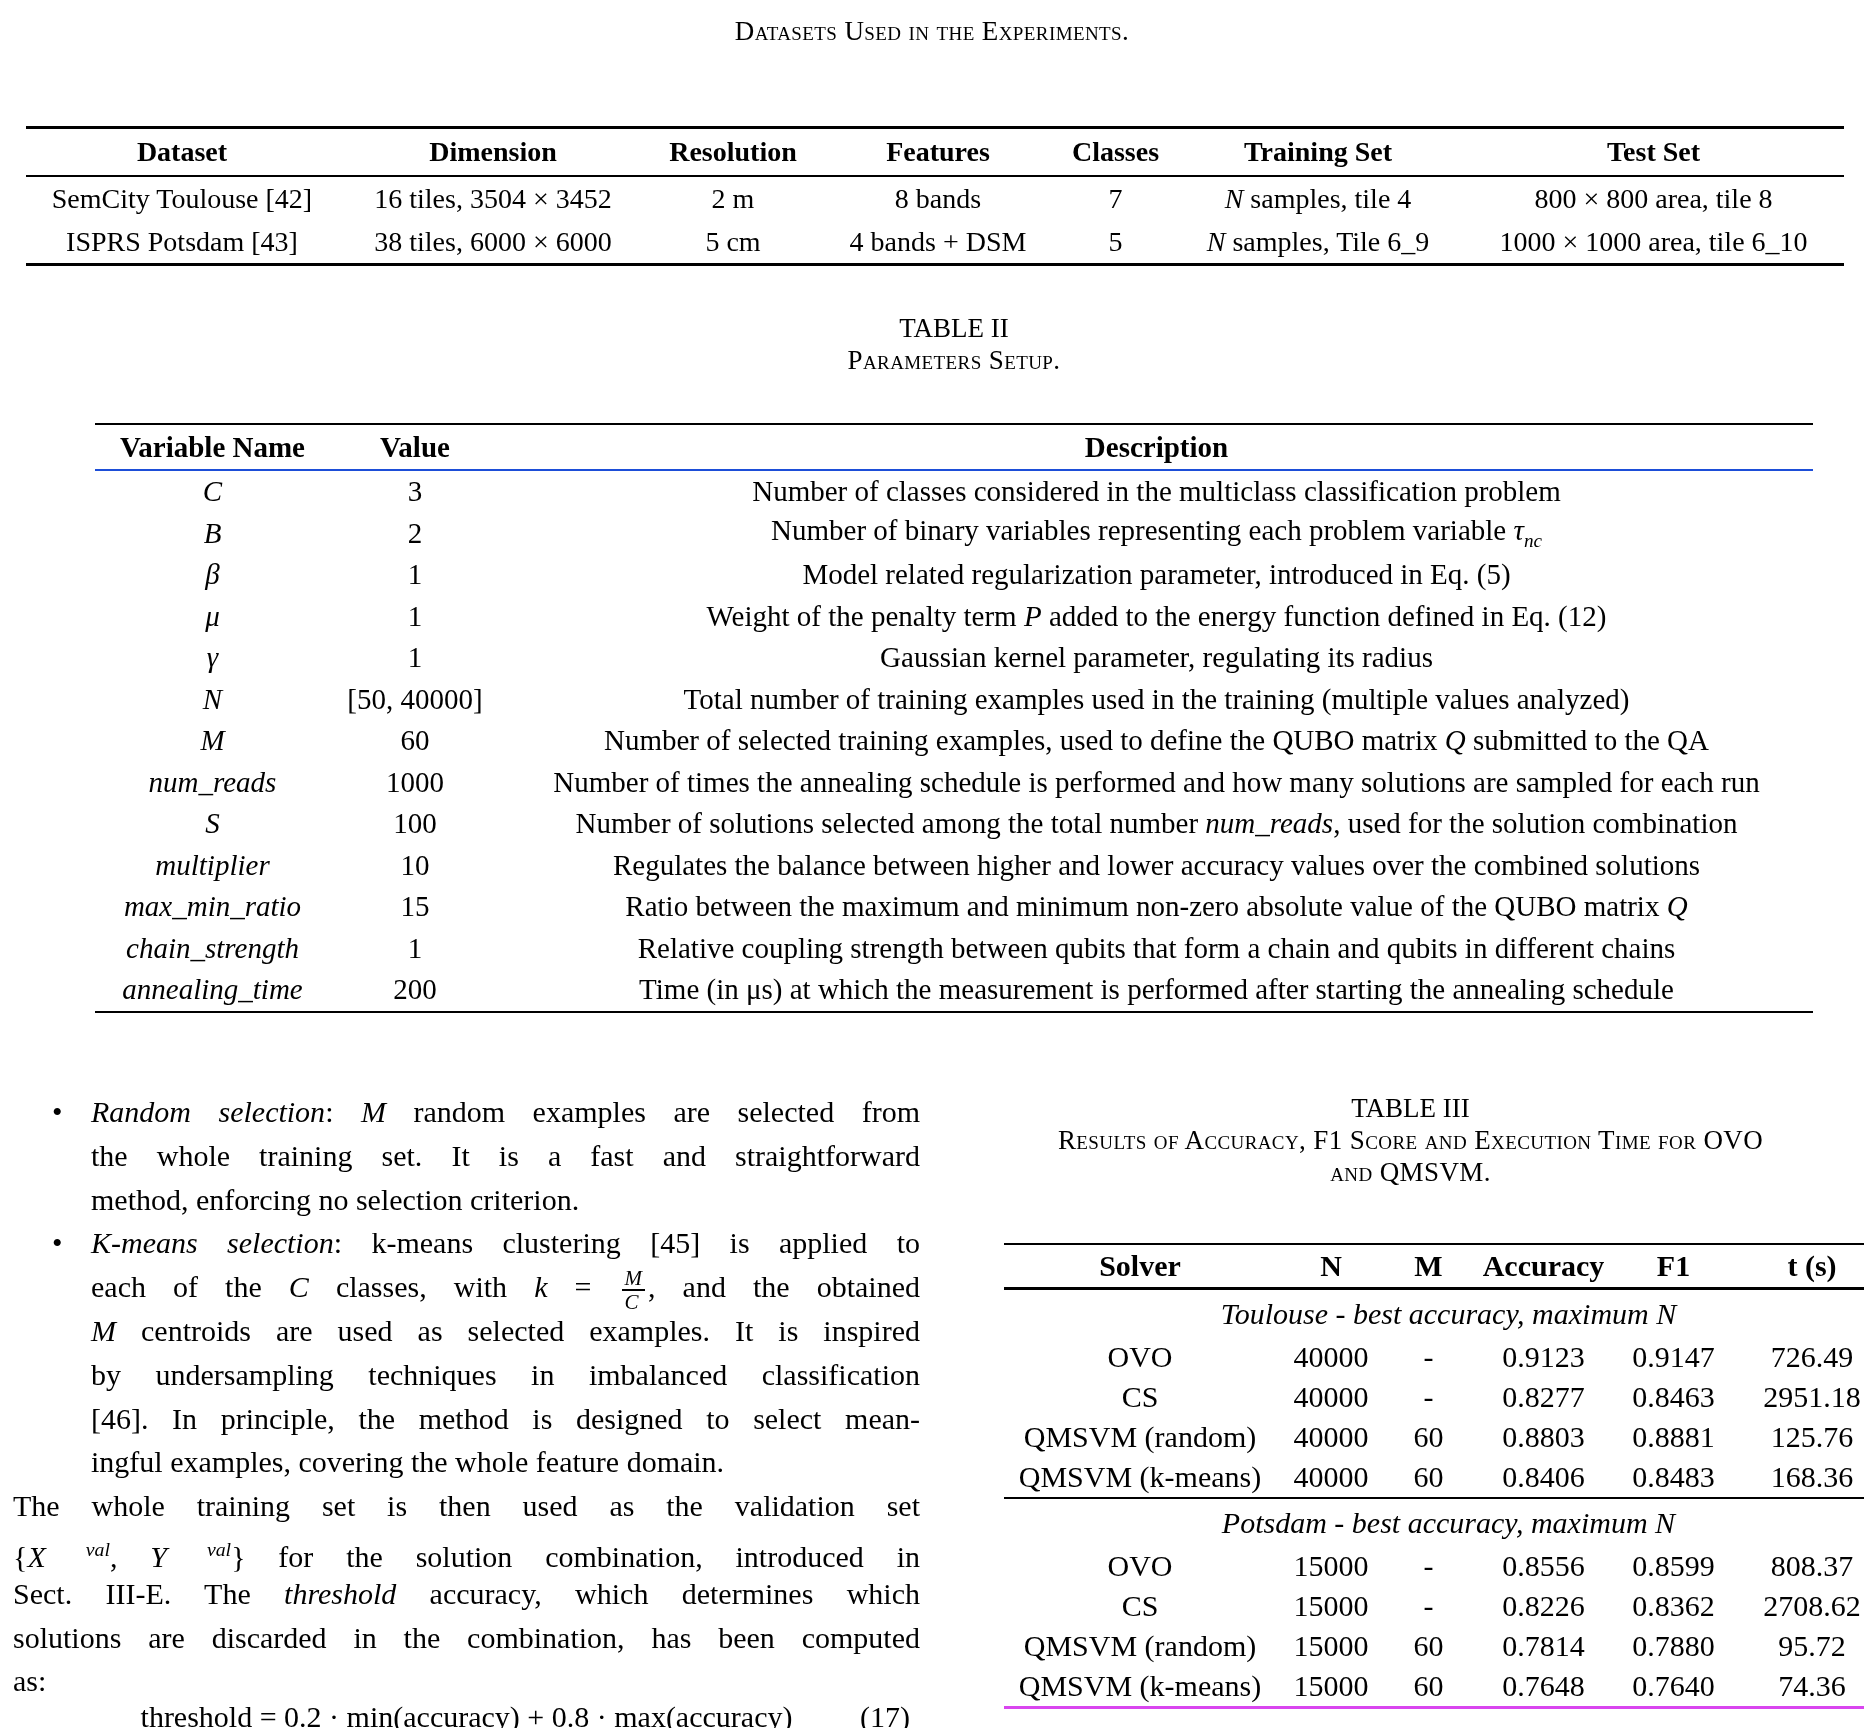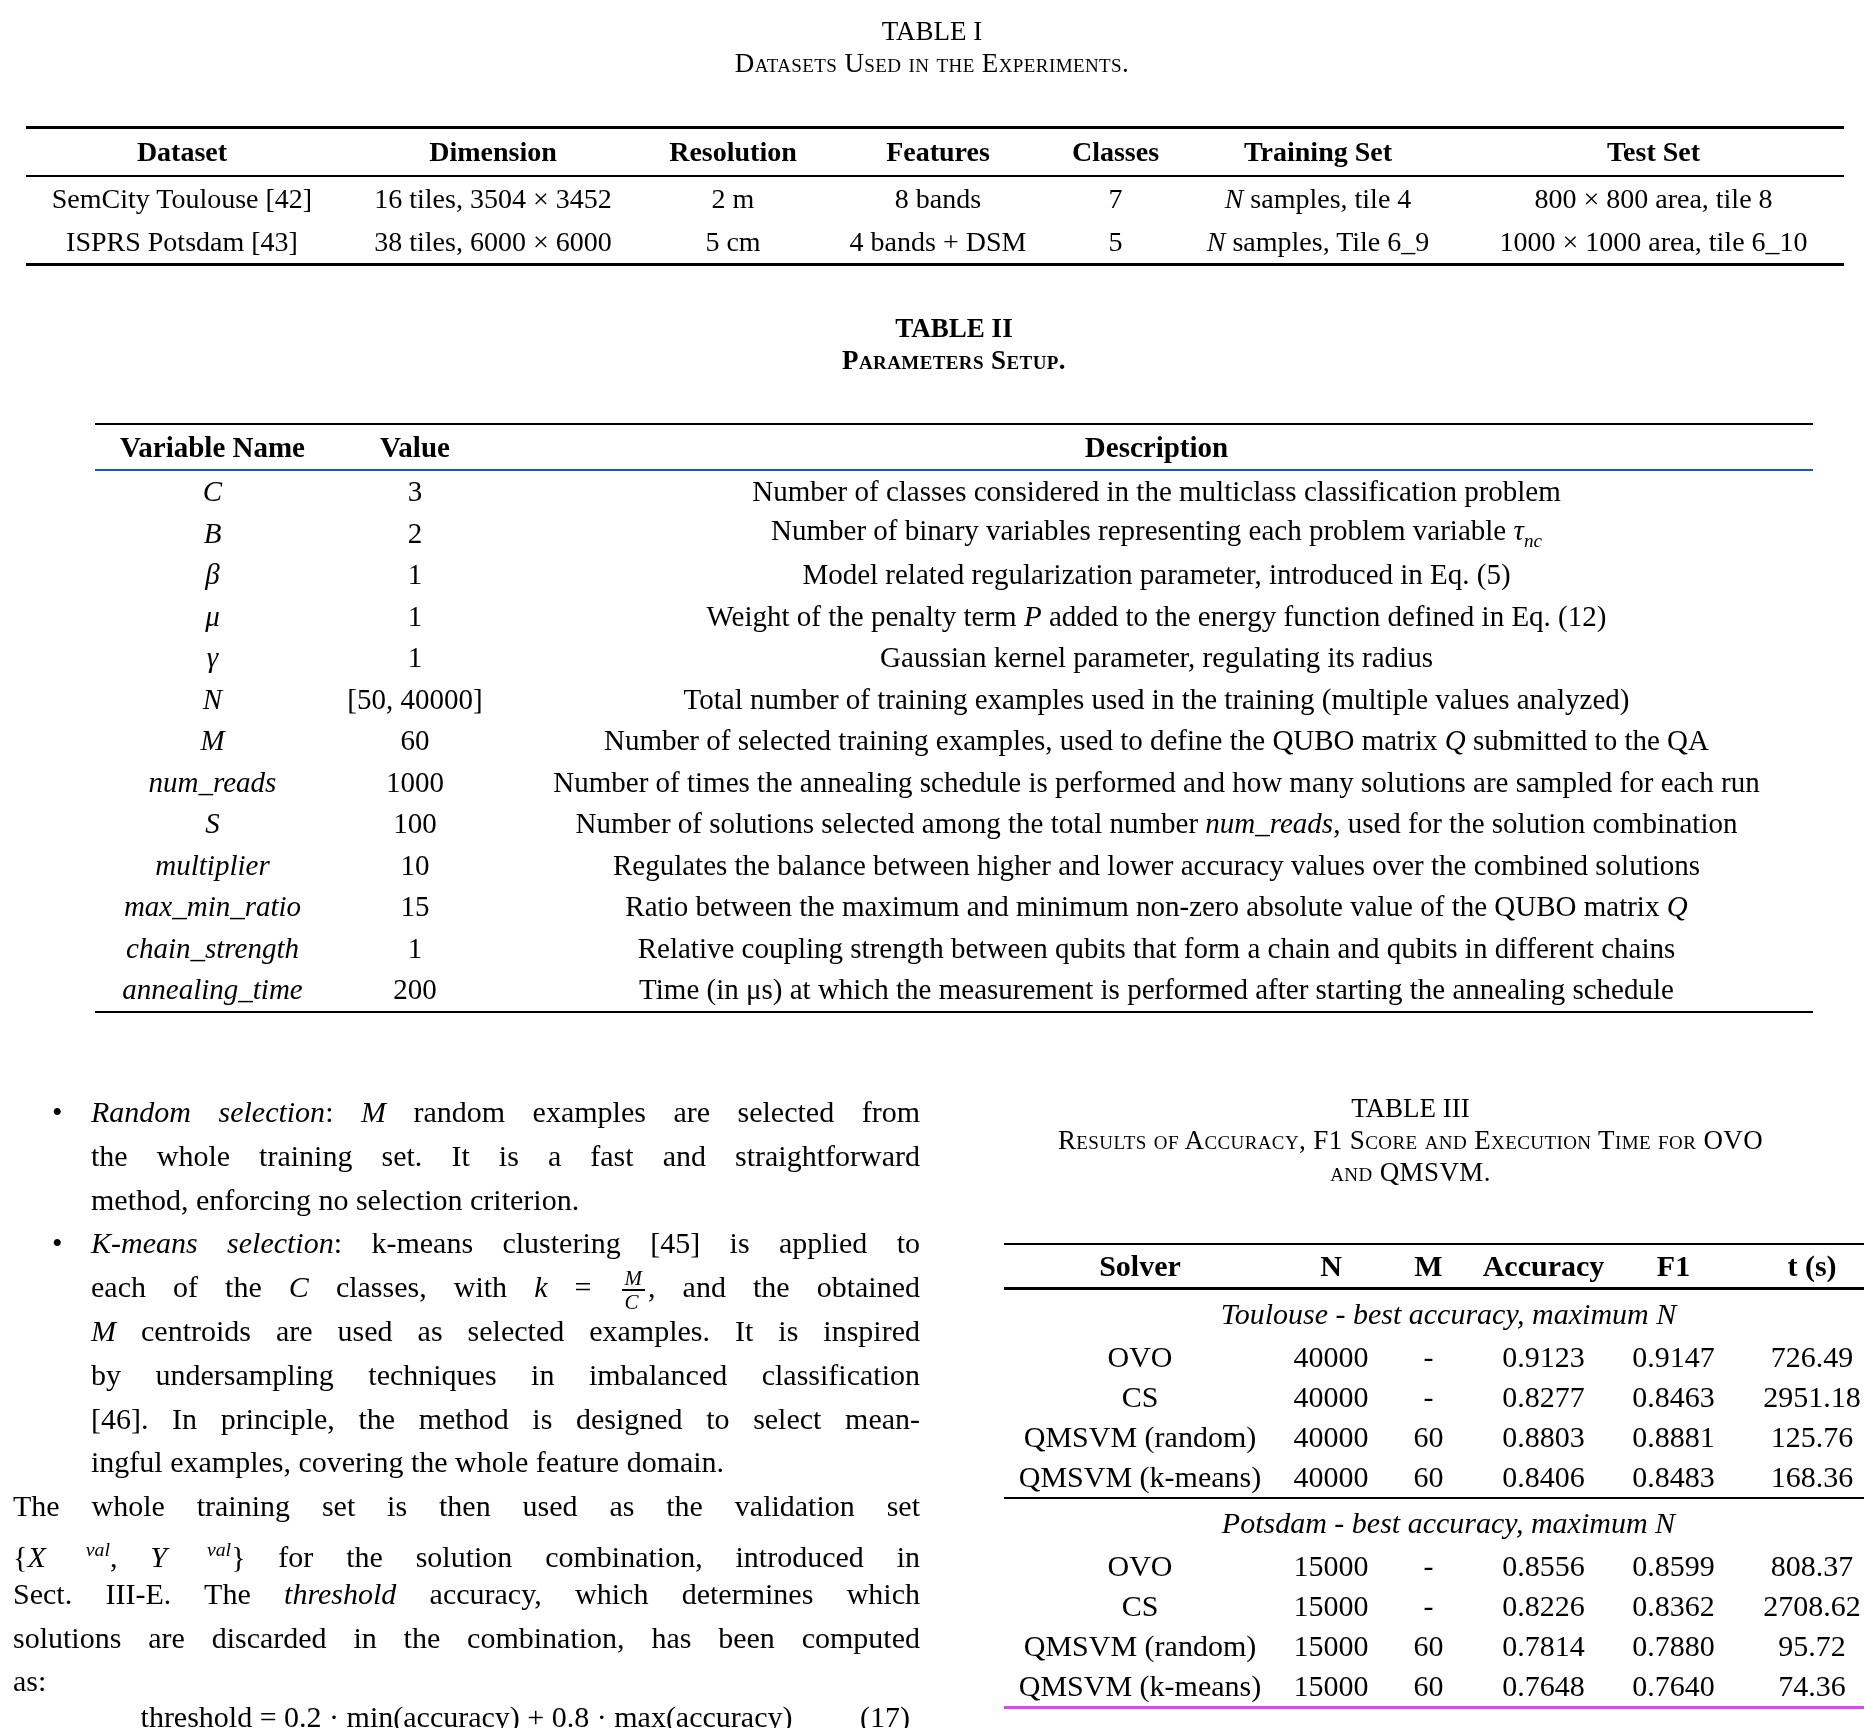--- a/index.html
+++ b/index.html
@@ -37,28 +37,27 @@
   .it{font-style:italic;}
   sup{font-size:0.66em;margin-left:40px;}
   sub{font-size:0.66em;}
   .frac{display:inline-block;vertical-align:-0.55em;text-align:center;line-height:1.05;font-size:0.7em;margin:0 3px;}
   .frac .fn{display:block;border-bottom:2px solid #000;padding:0 3px;}
   .frac .fd{display:block;padding:0 3px;}
   
   #formula{left:13px;top:1697px;width:907px;font-size:30px;line-height:40px;text-align:center;}
   #eq-number{position:absolute;right:10px;top:0;}
   .cap-t1{left:0;top:15px;width:1864px;}
-  .cap-t2{left:95px;top:312px;width:1718px;font-weight:bold;}
+  .cap-t2{left:95px;top:312px;width:1718px;}
   .cap-t3{left:966px;top:1092px;width:889px;line-height:32.5px;}
 </style>
 </head>
 <body>
 
 <div class="abs caption cap-t1">
-  <div class="cap-line1">TABLE I</div>
   <div class="cap-sc">Datasets Used in the Experiments.</div>
 </div>
 
 <table id="t1" class="abs">
   <colgroup>
     <col style="width:312px">
       <col style="width:310px">
       <col style="width:170px">
     <col style="width:240px">
       <col style="width:115px">

